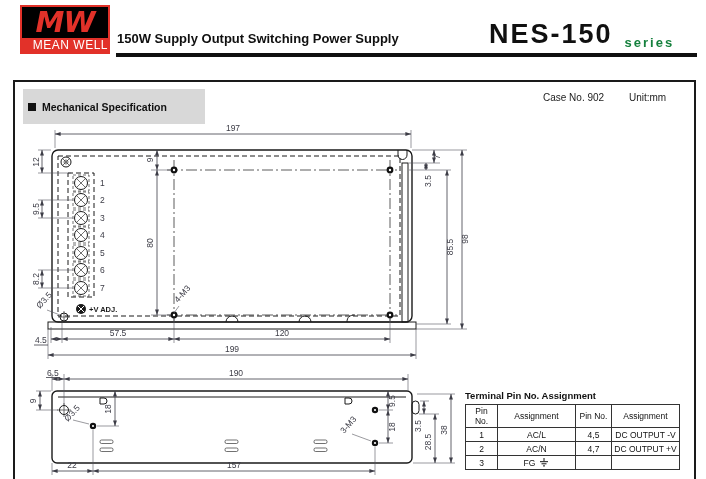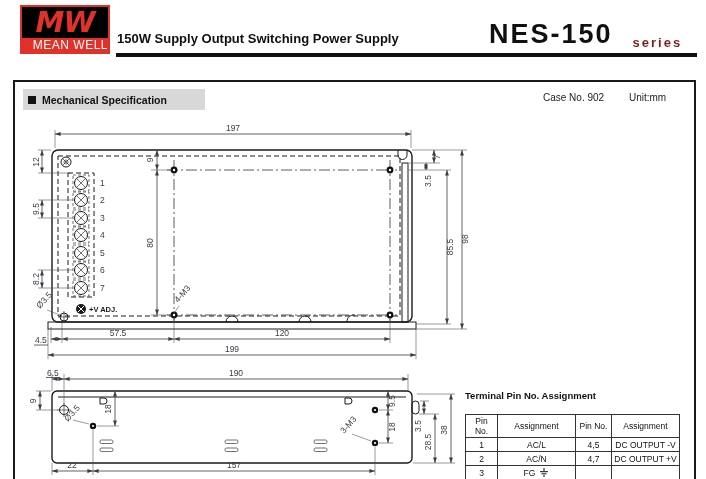--- a/index.html
+++ b/index.html
@@ -9,47 +9,47 @@
   .logo{position:absolute;left:20px;top:5px;width:90px;height:49px;border:2px solid #e23129;
         box-sizing:border-box;background:#000000;}
   .logo-mw{height:31px;display:flex;align-items:center;justify-content:center;
         font-family:"DejaVu Sans",sans-serif;font-size:29px;font-weight:bold;font-style:italic;
         color:#e23129;line-height:1;letter-spacing:-1px;}
   .logo-name{height:14px;background:#e23129;color:#fff;font-weight:normal;font-size:12px;
         line-height:14px;text-align:right;letter-spacing:0.5px;}
   .title{position:absolute;left:117px;top:31px;font-size:13px;font-weight:bold;color:#101010;}
   .model{position:absolute;left:489px;top:19px;display:flex;align-items:flex-end;}
   .model-name{font-size:27px;font-weight:bold;letter-spacing:2px;color:#101010;}
-  .model-series{font-size:13px;font-weight:bold;letter-spacing:2px;margin-left:20px;color:#7f1d1d;}
+  .model-series{font-size:13px;font-weight:bold;letter-spacing:2px;margin-left:12px;color:#15803d;}
   .rule{position:absolute;left:116px;top:53px;width:581px;height:4px;background:#101010;}
   
   .content-box{position:absolute;left:13px;top:80px;width:683px;height:400px;
         border:2px solid #1a1a1a;border-bottom:none;box-sizing:border-box;}
-  .section-bar{position:absolute;left:8px;top:7px;width:182px;height:21px;background:#d8d8d8;
+  .section-bar{position:absolute;left:8px;top:7px;width:182px;height:35px;background:#d8d8d8;
         display:flex;align-items:center;gap:6px;padding-left:5px;box-sizing:border-box;}
   .sq{width:8px;height:8px;background:#111;flex:0 0 auto;}
   .section-label{font-size:10.5px;font-weight:bold;color:#111;}
   .case-info{position:absolute;left:528px;top:10px;font-size:10px;color:#222;}
   .case-info span{margin-right:22px;}
   .drawing{position:absolute;}
   
   .oln{fill:none;stroke:#1a1a1a;stroke-width:1.4;}
   .ln{fill:none;stroke:#1a1a1a;stroke-width:1;}
   .thin{fill:none;stroke:#333;stroke-width:0.7;}
   .dash{stroke-dasharray:5,3;}
   .dashS{stroke-dasharray:3,2;}
   .cl{fill:none;stroke:#333;stroke-width:0.8;stroke-dasharray:11,3,2,3;}
   .dim{fill:none;stroke:#3c3c46;stroke-width:0.8;}
   .ext{fill:none;stroke:#55555e;stroke-width:0.6;}
   svg text{font-family:"Liberation Sans",sans-serif;}
   text.d{fill:#3c3c46;font-size:8.5px;}
   text.lbl{fill:#1a1a1a;font-size:7.5px;font-weight:bold;}
   
   .pin-table{position:absolute;left:450px;top:308px;}
-  .pt-title{font-size:9.5px;font-weight:bold;color:#111;margin-bottom:13px;}
+  .pt-title{font-size:9.5px;font-weight:bold;color:#111;margin-bottom:3px;}
   .pin-table table{border-collapse:collapse;border-radius:8px;}
   .pin-table th,.pin-table td{border:1px solid #333;font-size:8.5px;font-weight:normal;
         text-align:center;padding:1px 2px;height:11px;color:#111;}
   .fg-cell{display:inline-flex;align-items:center;justify-content:center;gap:4px;}
 </style>
 </head>
 <body>
 
 <div class="page">
 

